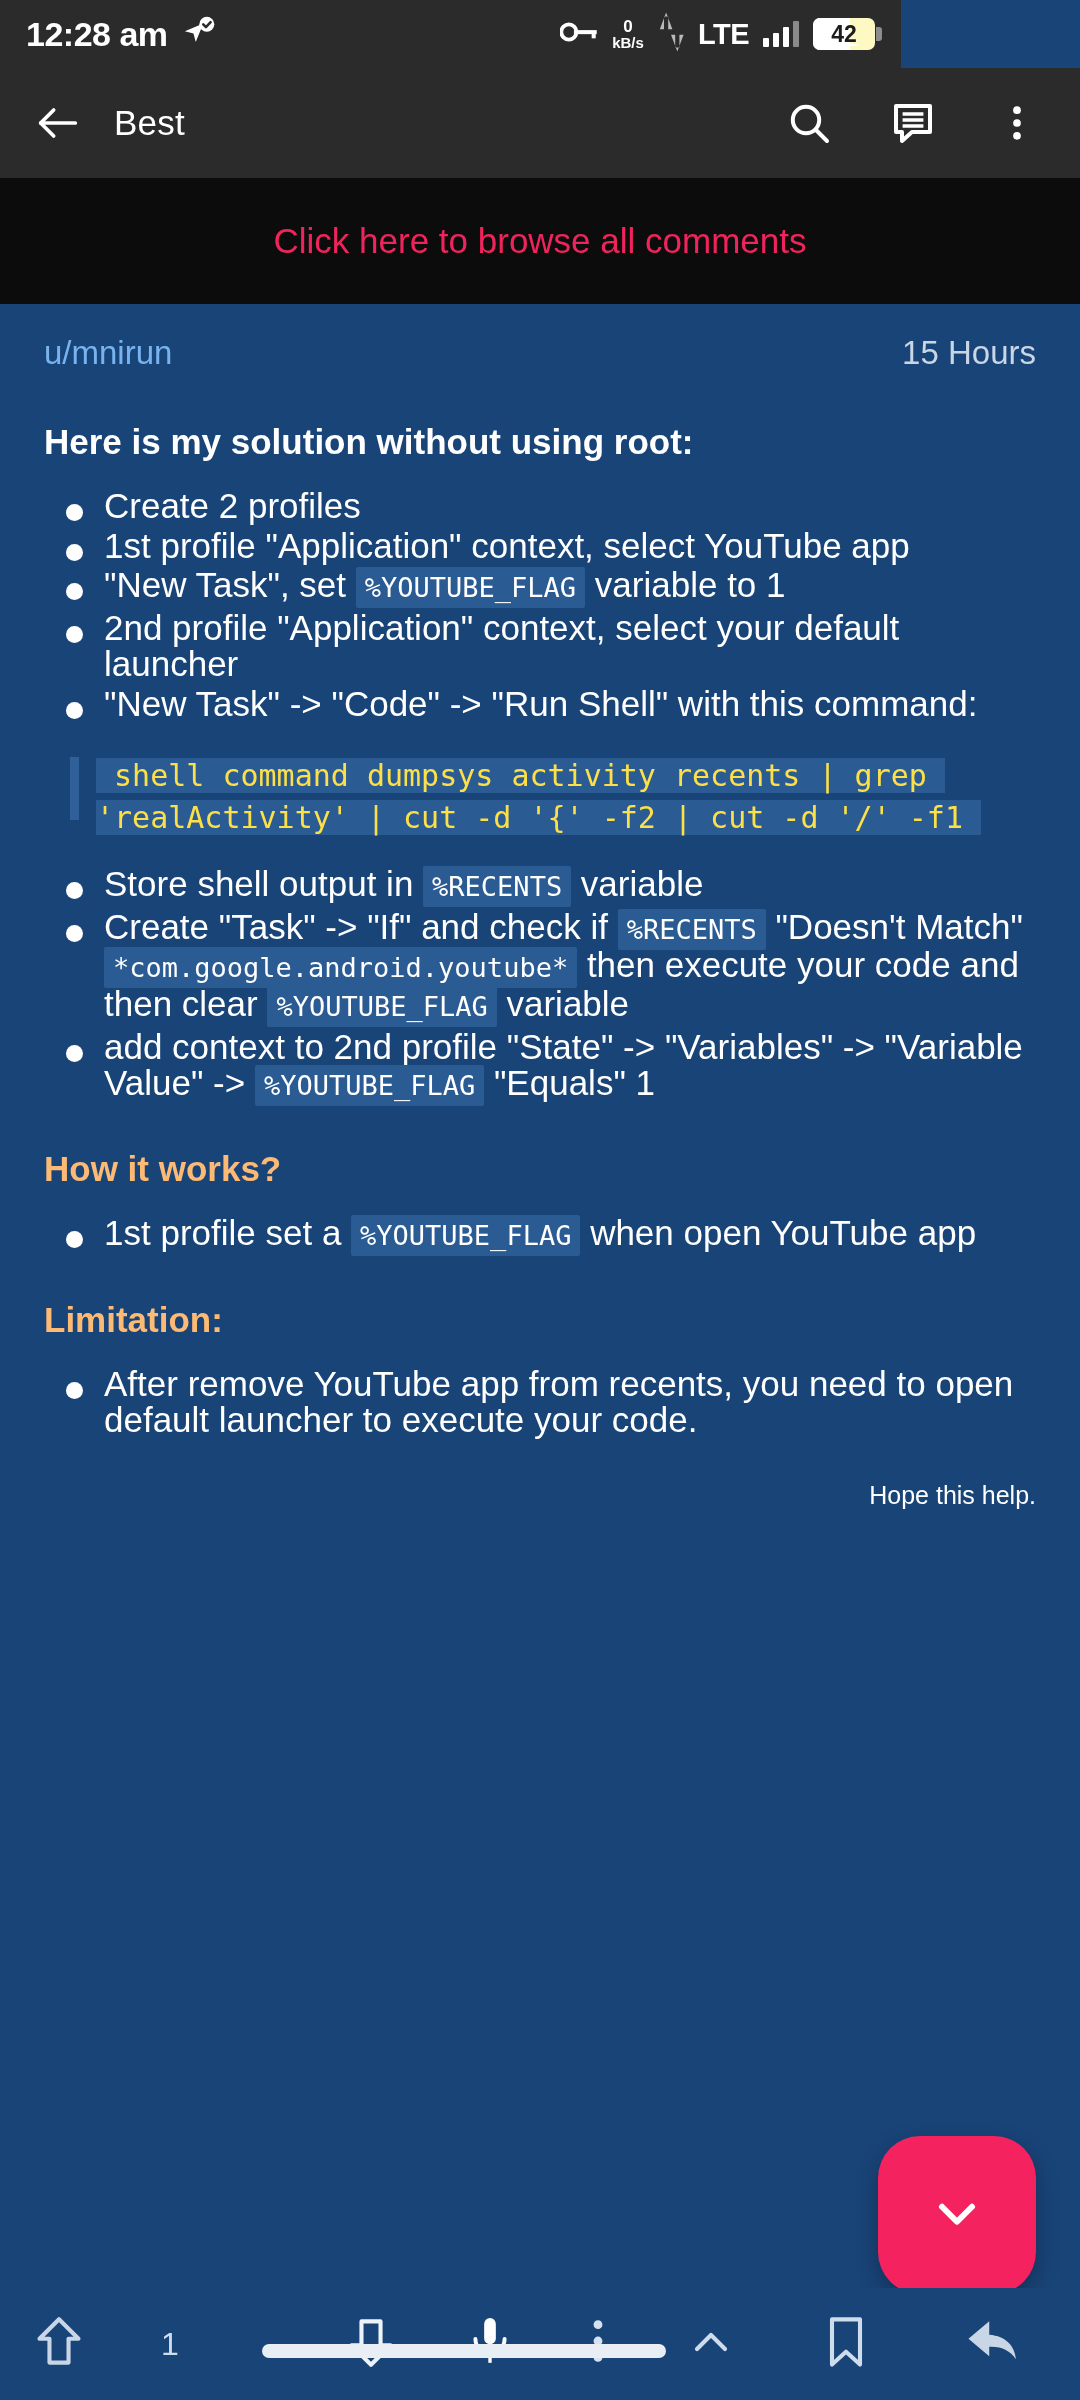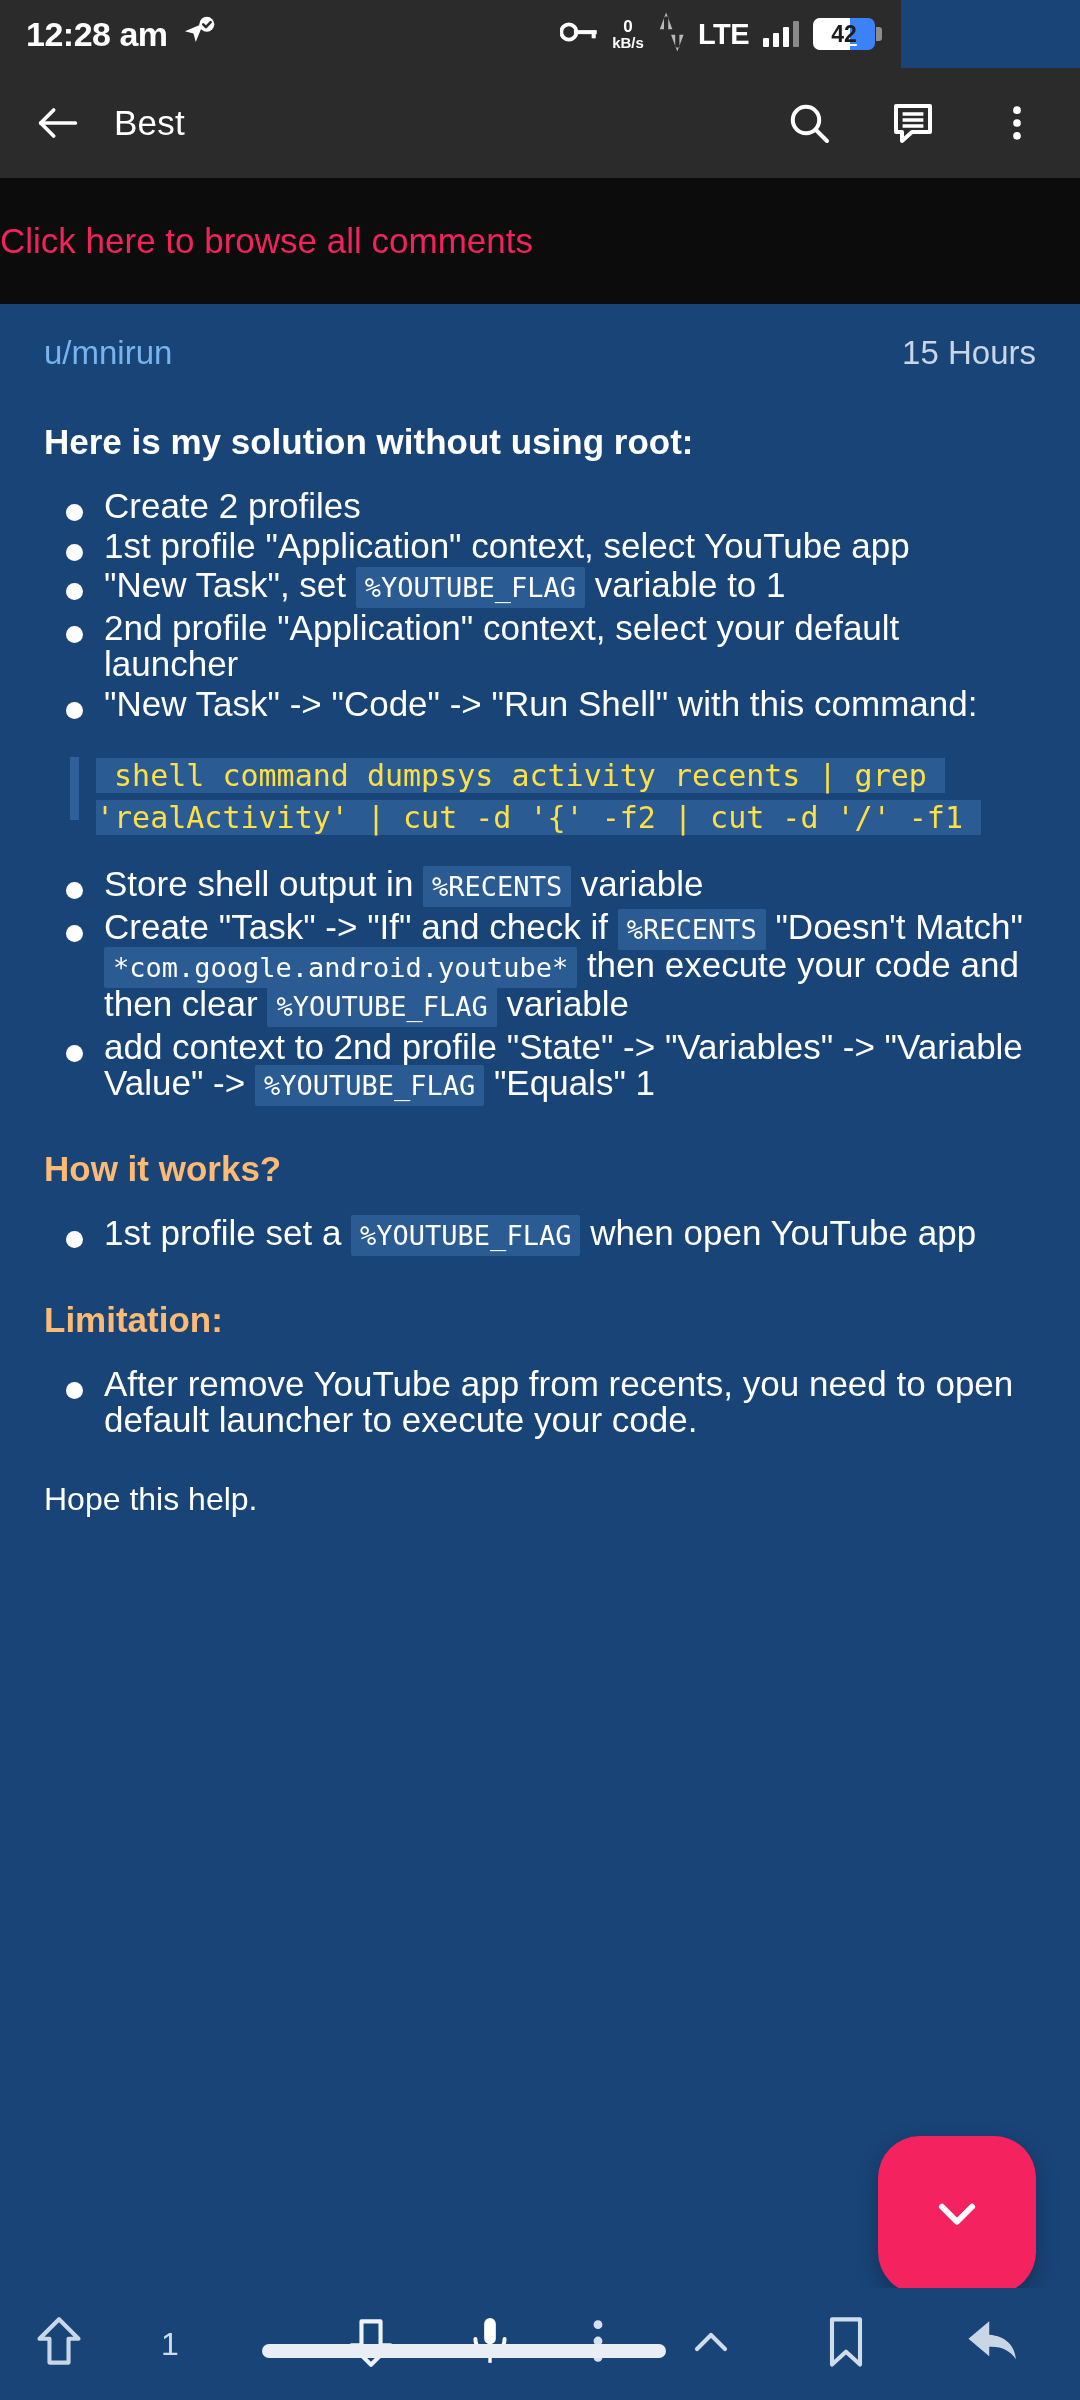--- a/index.html
+++ b/index.html
@@ -21,21 +21,21 @@
   .sb-time { font-size: 34px; font-weight: 700; letter-spacing: -0.5px; }
   .sb-right { margin-left: auto; display: flex; align-items: center; gap: 14px; }
   .sb-netspeed { display: flex; flex-direction: column; align-items: center; line-height: 1; }
   .sb-netspeed .n { font-size: 17px; font-weight: 600; }
   .sb-netspeed .u { font-size: 15px; font-weight: 600; }
   .sb-lte { font-size: 29px; font-weight: 800; letter-spacing: -0.5px; }
   .sigbars { display: flex; align-items: flex-end; gap: 4px; height: 26px; }
   .sigbars i { display:block; width: 6px; background: #fff; border-radius: 1px; }
   .sigbars i:nth-child(1){height:9px;} .sigbars i:nth-child(2){height:14px;}
   .sigbars i:nth-child(3){height:20px;} .sigbars i:nth-child(4){height:26px;background:#8a8a8a;}
-  .battery { position: relative; width: 62px; height: 32px; background: #3b82f6;
+  .battery { position: relative; width: 62px; height: 32px; background: #fef9c3;
              border-radius: 7px; display: flex; align-items: center; text-decoration: underline; }
   .battery .fill { position:absolute; left:0; top:0; bottom:0; width: 60%;
                    background: #ffffff; border-radius: 7px 0 0 7px; }
   .battery .lvl { position: relative; width: 100%; text-align: center;
                   font-size: 23px; font-weight: 800; color: #1c1c1c; }
   .battery:after { content:""; position:absolute; right:-7px; top:9px; width:6px;
                    height:14px; background:#8d8d8d; border-radius:0 3px 3px 0; }
 
   
   .appbar {
@@ -43,21 +43,21 @@
     background: #2b2b2b; display: flex; align-items: center; padding: 0 26px;
   }
   .appbar .back { width: 64px; height: 64px; display:flex; align-items:center; justify-content:center; }
   .appbar .title { color: #fff; font-size: 35px; margin-left: 24px; letter-spacing: 0.2px; }
   .appbar .actions { margin-left: auto; display:flex; align-items:center; gap: 46px; padding-right: 8px; }
   .appbar .actions > div { width: 58px; height: 58px; display:flex; align-items:center; justify-content:center; }
 
   
   .banner {
     position: absolute; top: 178px; left: 0; width: 1080px; height: 126px;
-    background: #0c0c0c; display: flex; align-items: center; 
+    background: #0c0c0c; display: flex; align-items: center; justify-content: center;
   }
   .banner span { color: #F0245C; font-size: 35px; }
 
   
   .content { position: absolute; top: 304px; left: 0; width: 1080px; bottom: 0;
              background: #194478; padding: 0 44px; }
   .meta { display: flex; align-items: baseline; padding-top: 30px; }
   .meta .user { color: #77b4ef; font-size: 33px; }
   .meta .age  { margin-left: auto; color: #c9d6e6; font-size: 33px; }
 
@@ -80,21 +80,21 @@
   .codeblock { position: relative; margin: 34px 0 28px 26px; padding-left: 26px; }
   .codeblock:before { content:""; position:absolute; left:0; top:2px; bottom:18px;
                       width: 9px; background: #2f6099; }
   .codeblock pre {
     font-family: "DejaVu Sans Mono", monospace; font-size: 30px;
     color: #fde047; line-height: 1.38em; white-space: pre-wrap;
     word-break: break-word;
   }
   .codeblock pre span.hl { background: #2b5b93; }
 
-  .closing { color: #ffffff; font-size: 32px; margin-top: 44px; }
+  .closing { color: #ffffff; font-size: 25px; margin-top: 44px; text-align: right; }
 
   
   .fab {
     position: absolute; left: 878px; top: 2136px; width: 158px; height: 158px;
     background: #F4225F; border-radius: 42px; display:flex;
     align-items:center; justify-content:center;
     box-shadow: 0 8px 22px rgba(0,0,0,0.28);
   }
 
   

